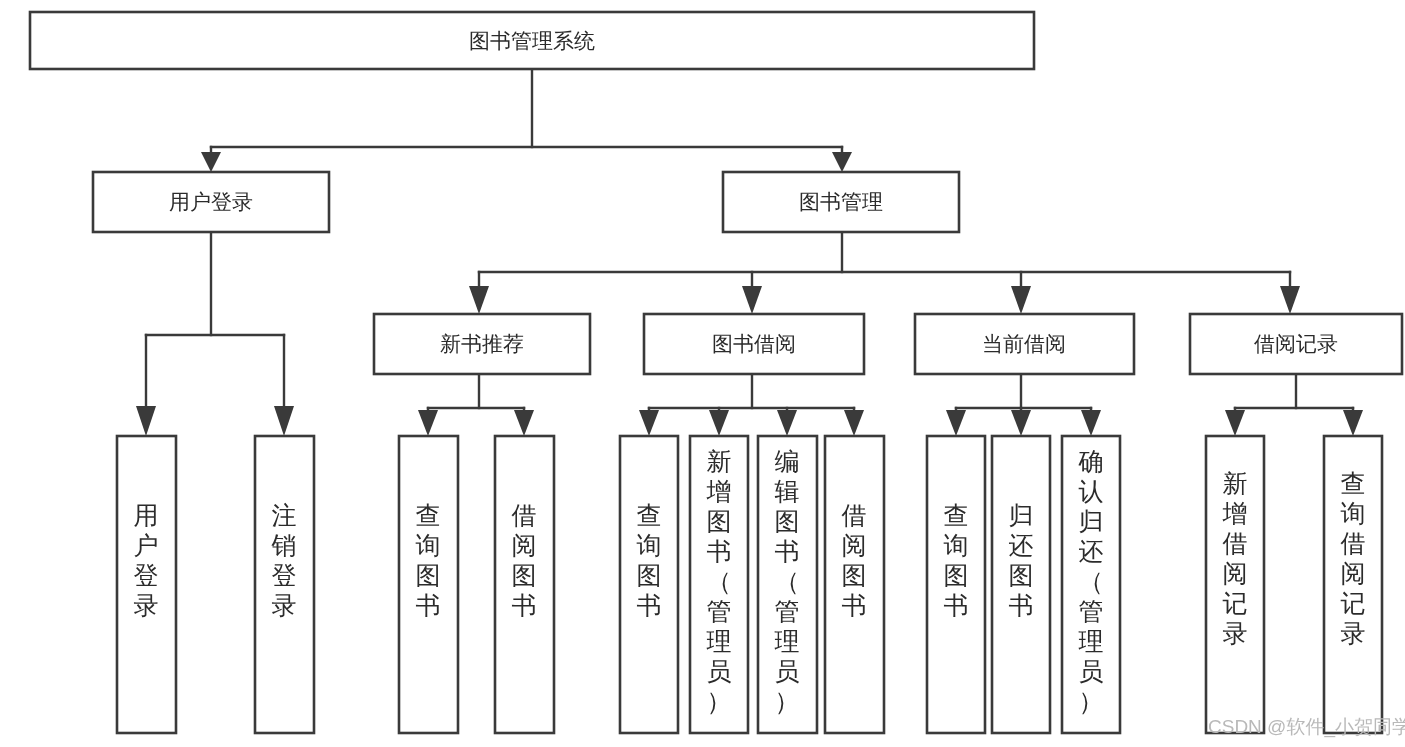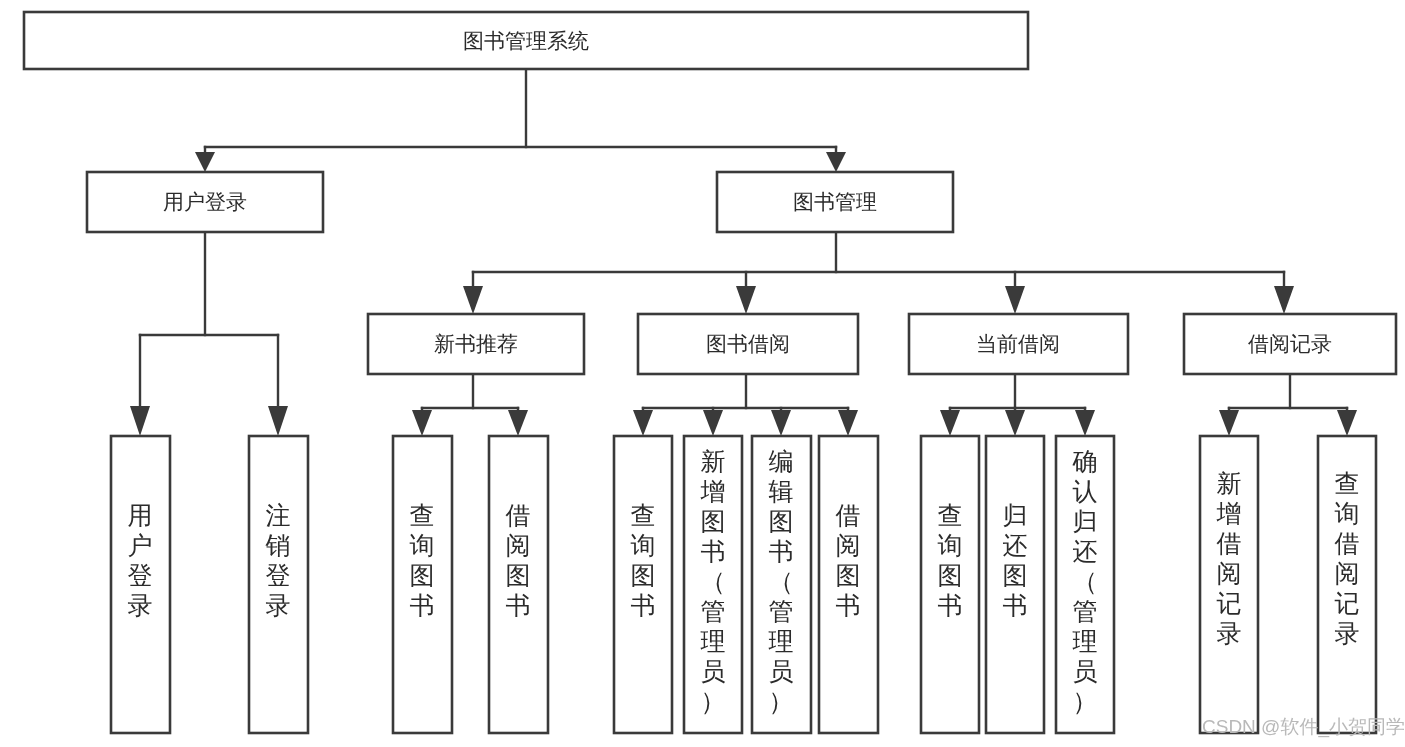--- a/index.html
+++ b/index.html
@@ -9,21 +9,21 @@
   }
   body {
     width: 1405px;
     height: 747px;
     overflow: hidden;
     font-family: "Liberation Sans", "DejaVu Sans", sans-serif;
     position: relative;
   }
   #diagram-root {
     position: absolute;
-    left: 6px;
+    left: 12px;
     top: 0;
     width: 1293px;
     height: 747px;
   }
   svg#chart-svg {
     display: block;
     width: 1405px;
     height: 747px;
   }
   .node-box {

